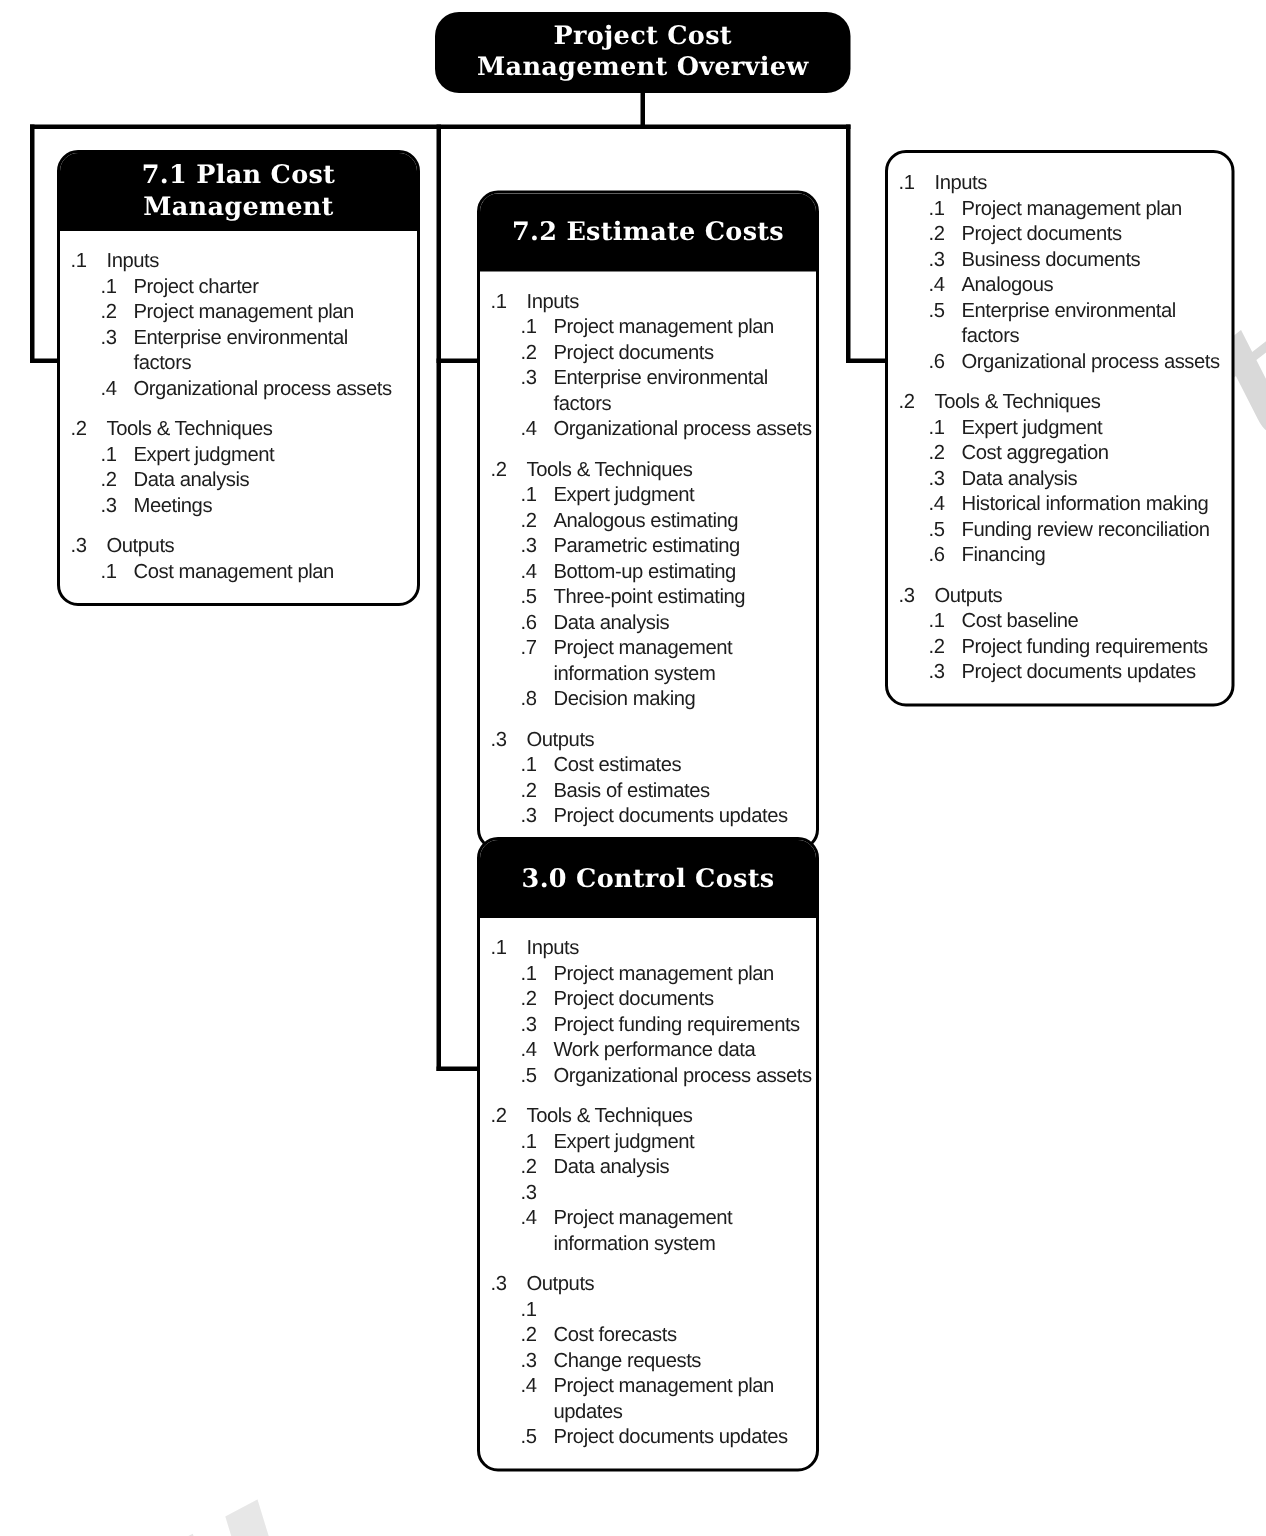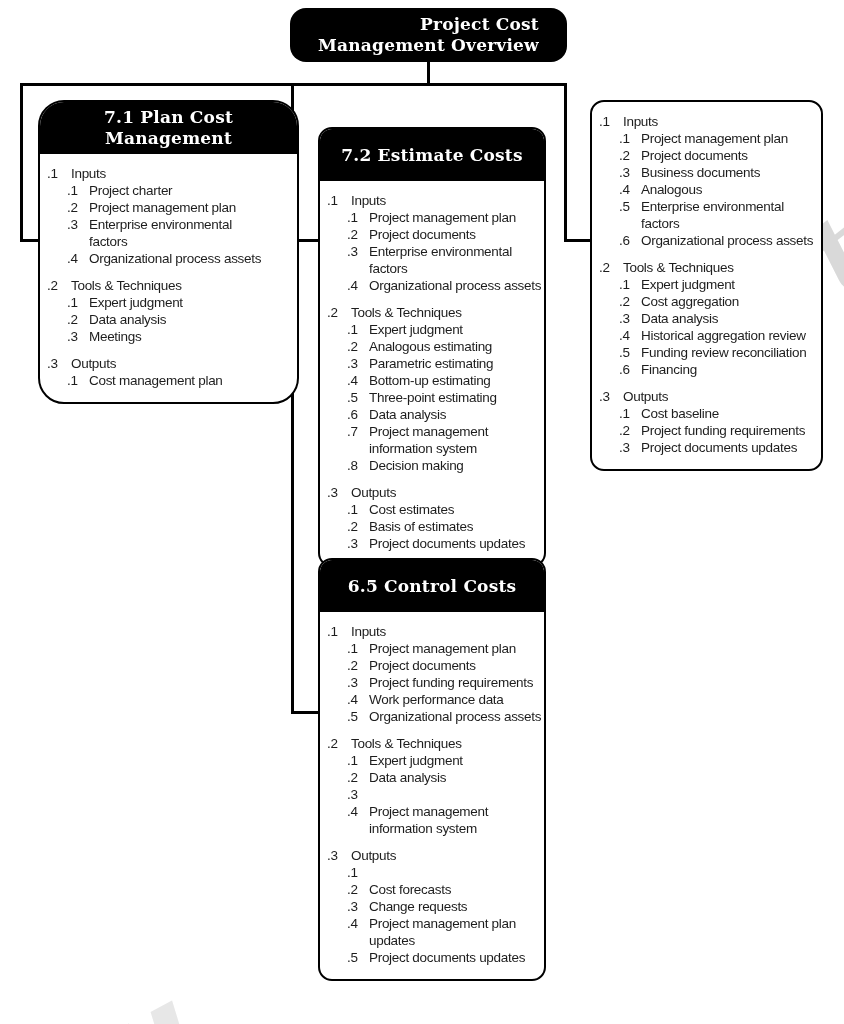--- a/index.html
+++ b/index.html
@@ -22,29 +22,29 @@
   #c-s3    { left:564px; top:239px; width:28px;  height:3px; }
   
   .overview-box {
     position:absolute; left:290px; top:8px; width:277px; height:54px;
     background:#000000; border-radius:16px;
     display:flex; align-items:center; justify-content:center;
     z-index:2;
   }
   .overview-title {
     color:#ffffff; font-family:"DejaVu Serif", serif; font-weight:bold;
-    font-size:17px; line-height:21px; text-align:right; white-space:pre-line;
+    font-size:17px; line-height:21px; text-align:center; white-space:pre-line;
     letter-spacing:0.2px;
   }
   
   .process-box {
     position:absolute; border:2px solid #000000; border-radius:14px;
     background:#ffffff; overflow:hidden; z-index:2;
   }
-  .pos-71 { left:38px;  top:100px; width:261px;border-radius:26px; }
+  .pos-71 { left:38px;  top:100px; width:242px; }
   .pos-72 { left:318px; top:100px; width:228px;margin-top:27px; }
   .pos-73 { left:590px; top:100px; width:233px; }
   .pos-74 { left:318px; top:558px; width:228px; }
   .box-header {
     background:#000000; color:#ffffff; height:52px;
     display:flex; align-items:center; justify-content:center;
     font-family:"DejaVu Serif", serif; font-weight:bold;
     font-size:17px; line-height:21px; text-align:center;
     white-space:pre-line; letter-spacing:0.2px;
     border-radius:10px 10px 0 0;
@@ -278,21 +278,21 @@
             <div class="item">
               <span class="num">.2</span>
               <span class="txt">Cost aggregation</span>
             </div>
             <div class="item">
               <span class="num">.3</span>
               <span class="txt">Data analysis</span>
             </div>
             <div class="item">
               <span class="num">.4</span>
-              <span class="txt">Historical aggregation review</span>
+              <span class="txt">Historical information making</span>
             </div>
             <div class="item">
               <span class="num">.5</span>
               <span class="txt">Funding review reconciliation</span>
             </div>
             <div class="item">
               <span class="num">.6</span>
               <span class="txt">Financing</span>
             </div>
           </div>
@@ -310,21 +310,21 @@
               <span class="txt">Project funding requirements</span>
             </div>
             <div class="item">
               <span class="num">.3</span>
               <span class="txt">Project documents updates</span>
             </div>
           </div>
         </div>
       </div>
       <div class="process-box pos-74">
-        <div class="box-header">6.5 Control Costs</div>
+        <div class="box-header">3.0 Control Costs</div>
         <div class="box-body">
           <div class="section">
             <div class="section-head">
               <span class="num">.1</span>
               <span class="txt">Inputs</span>
             </div>
             <div class="item">
               <span class="num">.1</span>
               <span class="txt">Project management plan</span>
             </div>

